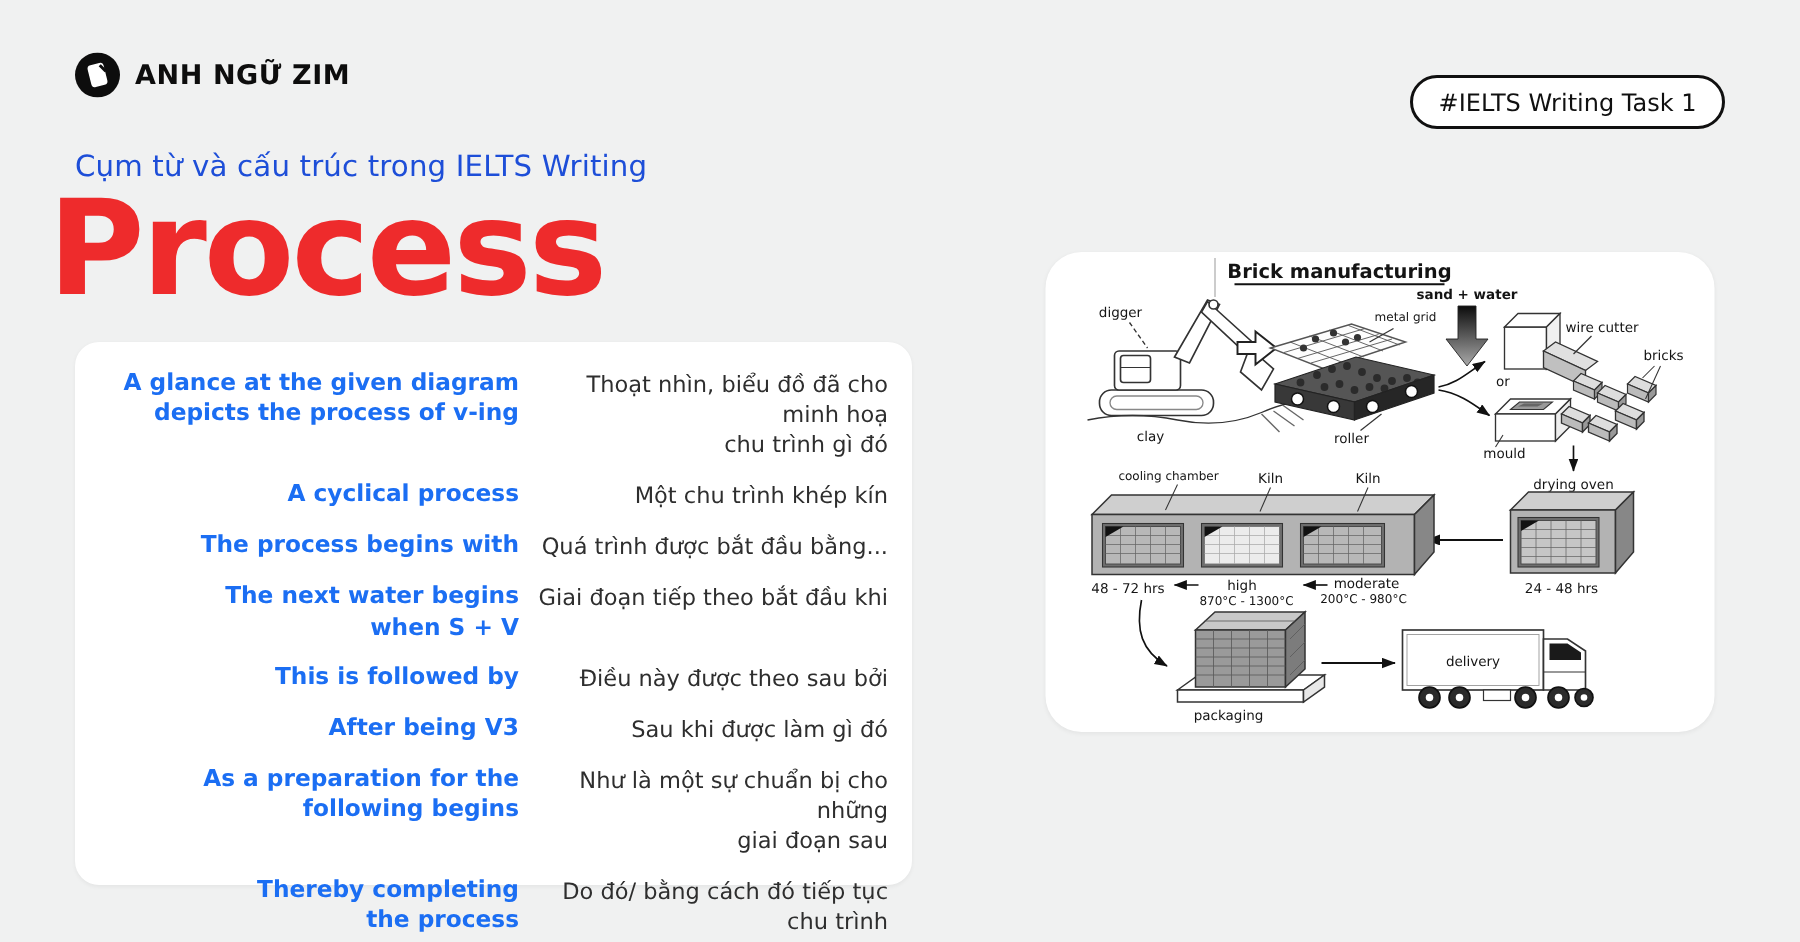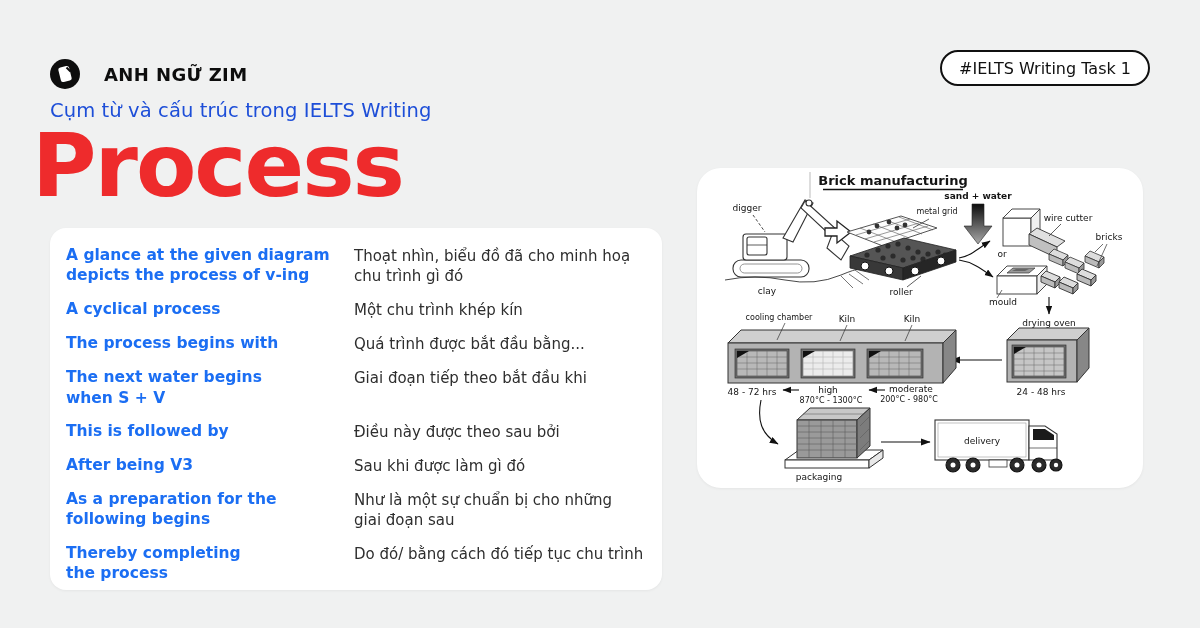--- a/index.html
+++ b/index.html
@@ -5,36 +5,36 @@
   :root{
     --bg:#f0f1f1; --card:#ffffff; --accent_red:#ee2b2c; --accent_blue:#1b6ef3;
     --ink:#111111; --muted_ink:#2e2e2e;
   }
   *{box-sizing:border-box}
   html,body{margin:0;padding:0}
   body{
     width:1200px;height:628px;position:relative;overflow:hidden;
     background:var(--bg);font-family:"DejaVu Sans","Liberation Sans",sans-serif;color:var(--ink);
   }
-  .brand{position:absolute;left:50px;top:59px;display:flex;align-items:center;gap:24px}
+  .brand{position:absolute;left:50px;top:35px;display:flex;align-items:center;gap:10px}
   .brand-name{font-size:18px;font-weight:bold;letter-spacing:.4px;color:#0d0d0d}
   .badge{
     position:absolute;right:50px;top:50px;height:36px;display:flex;align-items:center;
     padding:0 17px;border:2.5px solid #101010;border-radius:19px;background:var(--card);
     font-size:16px;font-weight:normal;color:#101010;
   }
   .subtitle{position:absolute;left:50px;top:99px;font-size:19.5px;font-weight:500;color:#1d4ed8;letter-spacing:.1px}
   .big-title{
     position:absolute;left:32px;top:122px;font-size:88px;line-height:1;font-weight:bold;
     color:var(--accent_red);letter-spacing:-2px;
   }
   .phrase-card{
-    position:absolute;left:50px;top:228px;width:612px;height:362px;background:var(--card);
+    position:absolute;left:50px;top:228px;width:558px;height:362px;background:var(--card);
     border-radius:16px;padding:17px 16px 14px 16px;box-shadow:0 1px 3px rgba(0,0,0,.05);
-    display:flex;flex-direction:column;gap:13px;
+    display:flex;flex-direction:column;gap:13px;text-align:right;
   }
   .phrase-row{display:grid;grid-template-columns:288px 1fr}
   .phrase-en{color:var(--accent_blue);font-weight:bold;font-size:15.5px;line-height:1.3;white-space:pre-line;padding-right:8px}
   .phrase-vi{color:var(--muted_ink);font-size:15px;line-height:1.34;white-space:pre-line;padding-top:1px}
   .diagram-card{
     position:absolute;left:697px;top:168px;width:446px;height:320px;background:var(--card);
     border-radius:24px;box-shadow:0 1px 3px rgba(0,0,0,.05);
   }
   .diagram-card svg{display:block}
   svg text{font-family:"DejaVu Sans","Liberation Sans",sans-serif;fill:#141414}

